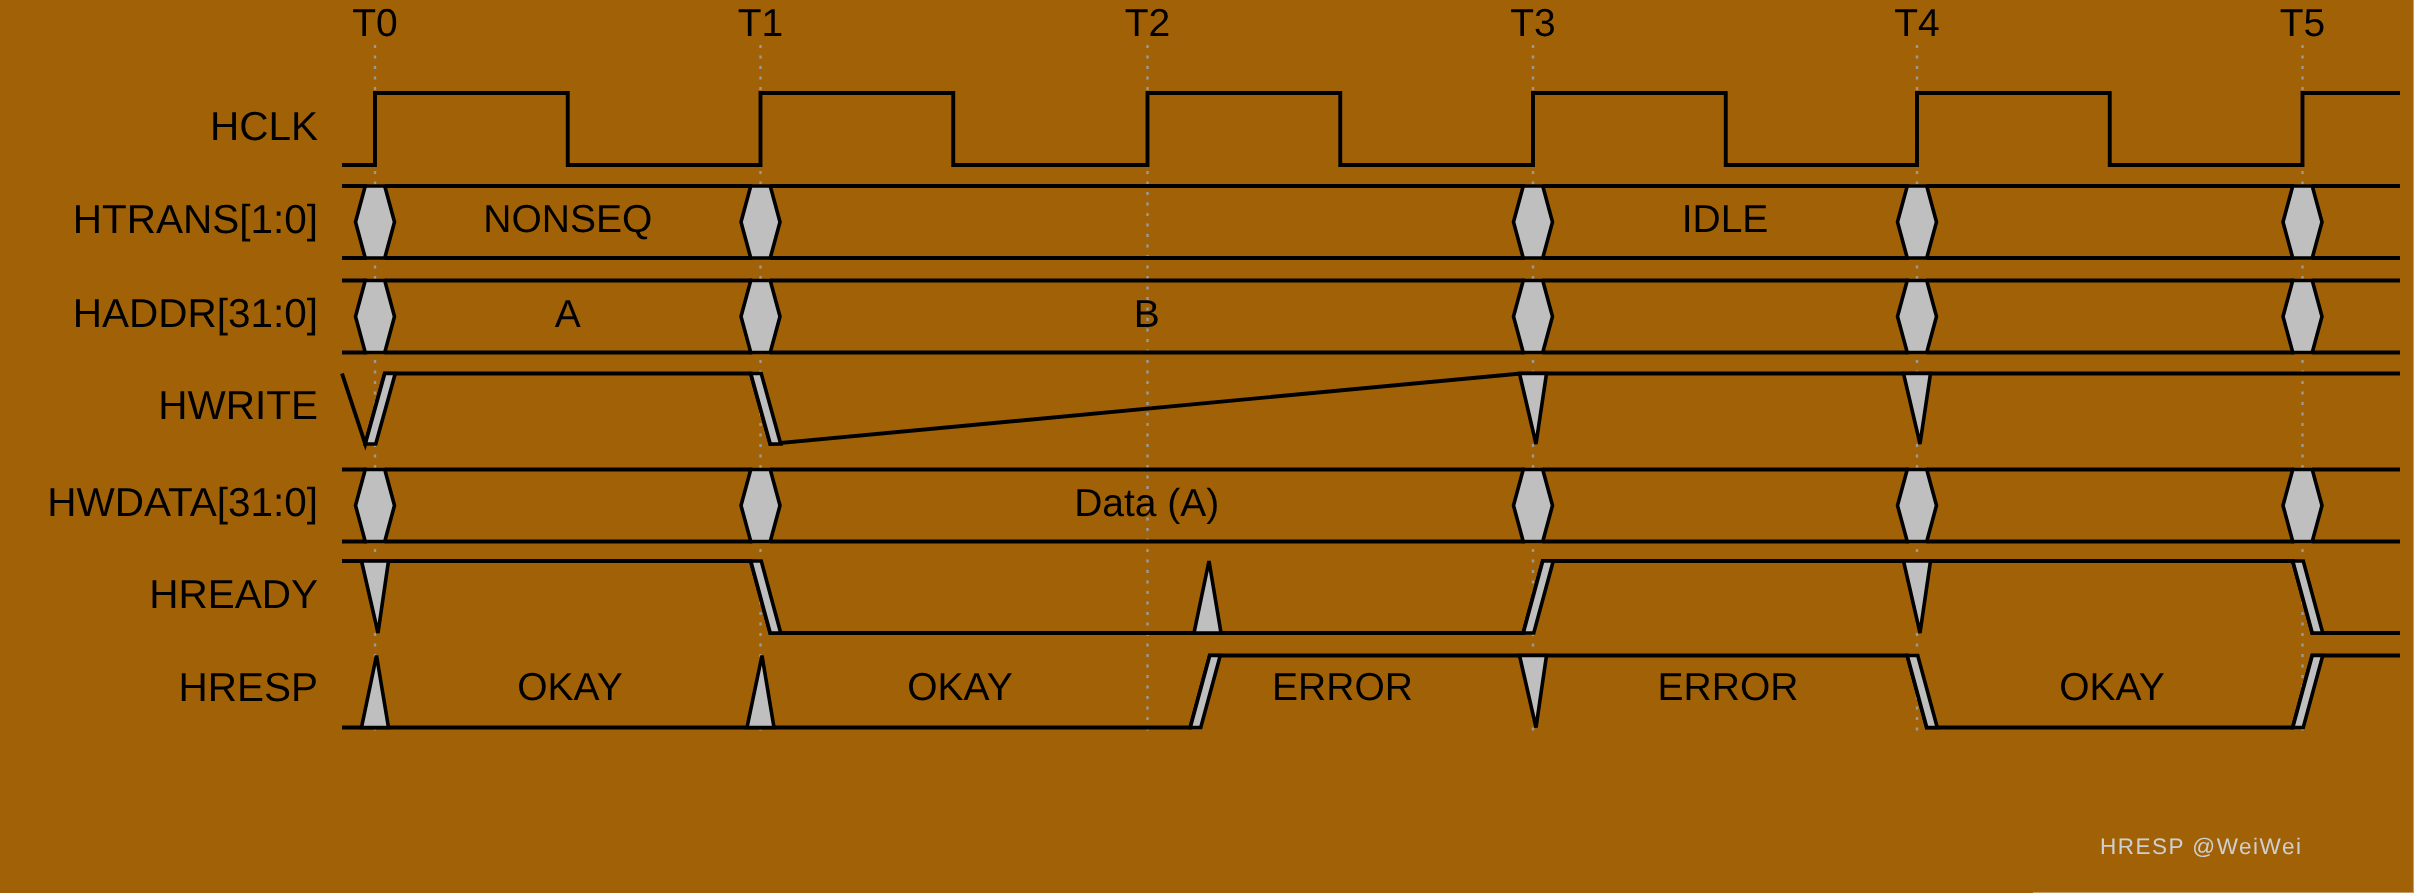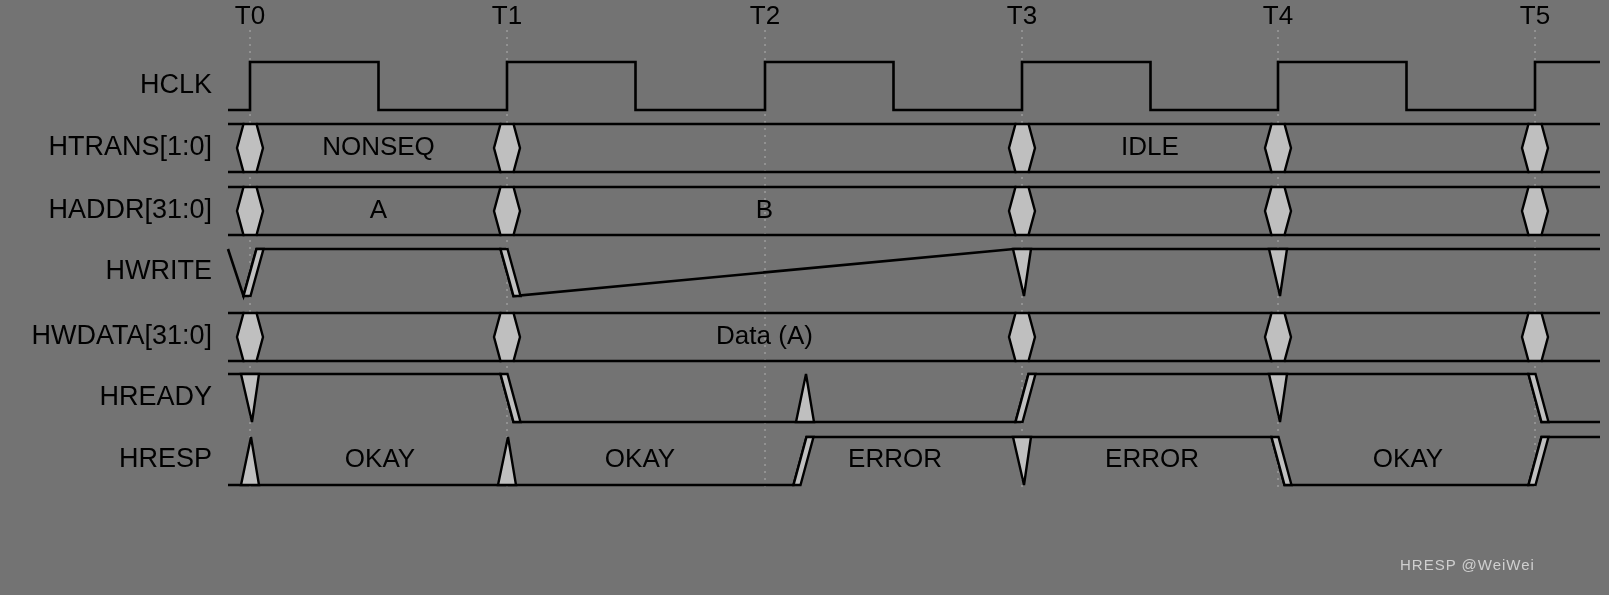--- a/index.html
+++ b/index.html
@@ -1,17 +1,17 @@
 <!DOCTYPE html>
 <html><head>
 <meta charset="utf-8">
 <style>
   html,body{margin:0;padding:0;background:#ffffff;}
   body{width:1609px;height:595px;font-family:"Liberation Sans",sans-serif;overflow:hidden;}
-  #figure-root{position:relative;width:1609px;height:595px;background:#737373;}
+  #figure-root{position:relative;width:1609px;height:595px;background:#a16207;}
   svg#wave{position:absolute;left:0;top:0;width:1609px;height:595px;display:block;}
   .sig-label{font-family:"Liberation Sans",sans-serif;font-size:27px;fill:#000;text-anchor:end;dominant-baseline:middle;}
   .tick-label{font-family:"Liberation Sans",sans-serif;font-size:26px;fill:#000;text-anchor:middle;dominant-baseline:middle;}
   .bus-text{font-family:"Liberation Sans",sans-serif;font-size:26px;fill:#000;text-anchor:middle;dominant-baseline:middle;}
   .wire{fill:none;stroke:#000;stroke-width:2.6;stroke-linejoin:miter;stroke-linecap:butt;}
   .gfill{fill:#bfbfbf;stroke:#000;stroke-width:2.4;stroke-linejoin:miter;}
   .gridline{stroke:#9a9a9a;stroke-width:1.6;stroke-dasharray:2 5;fill:none;}
   .caption{position:absolute;font-family:"Liberation Sans",sans-serif;font-weight:bold;font-size:30px;color:#000;white-space:nowrap;}
   .watermark{position:absolute;font-family:"Liberation Sans",sans-serif;font-size:15px;color:#cfcfcf;letter-spacing:1px;white-space:nowrap;}
 </style>

